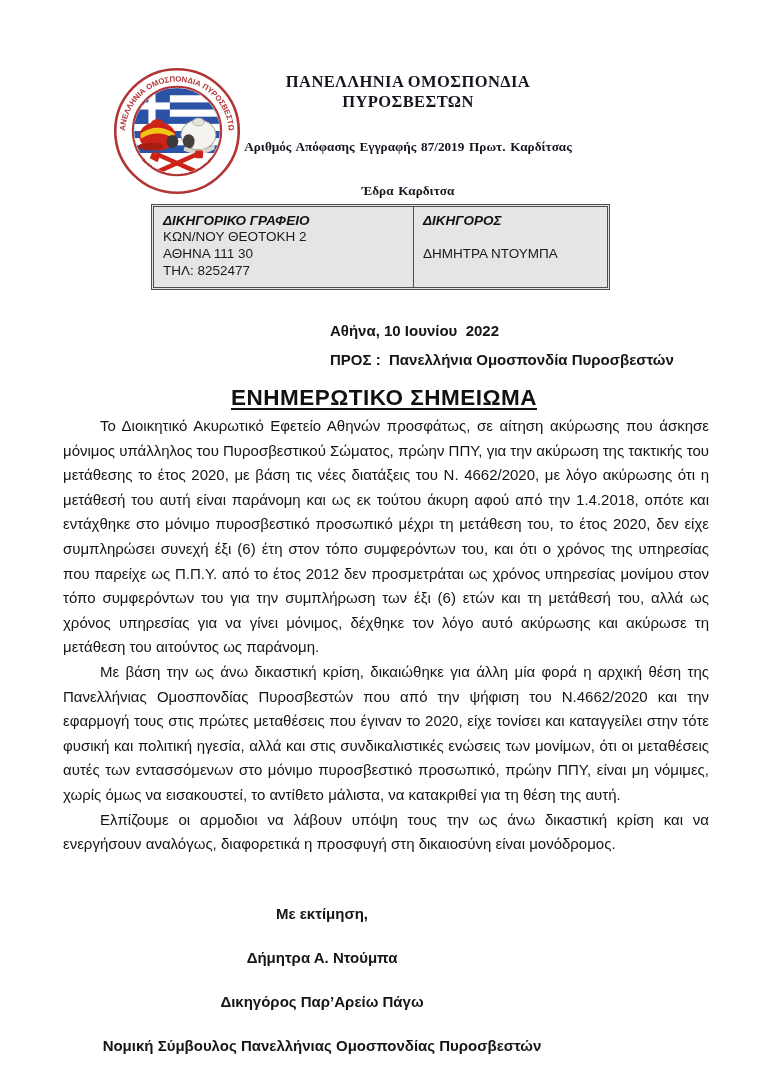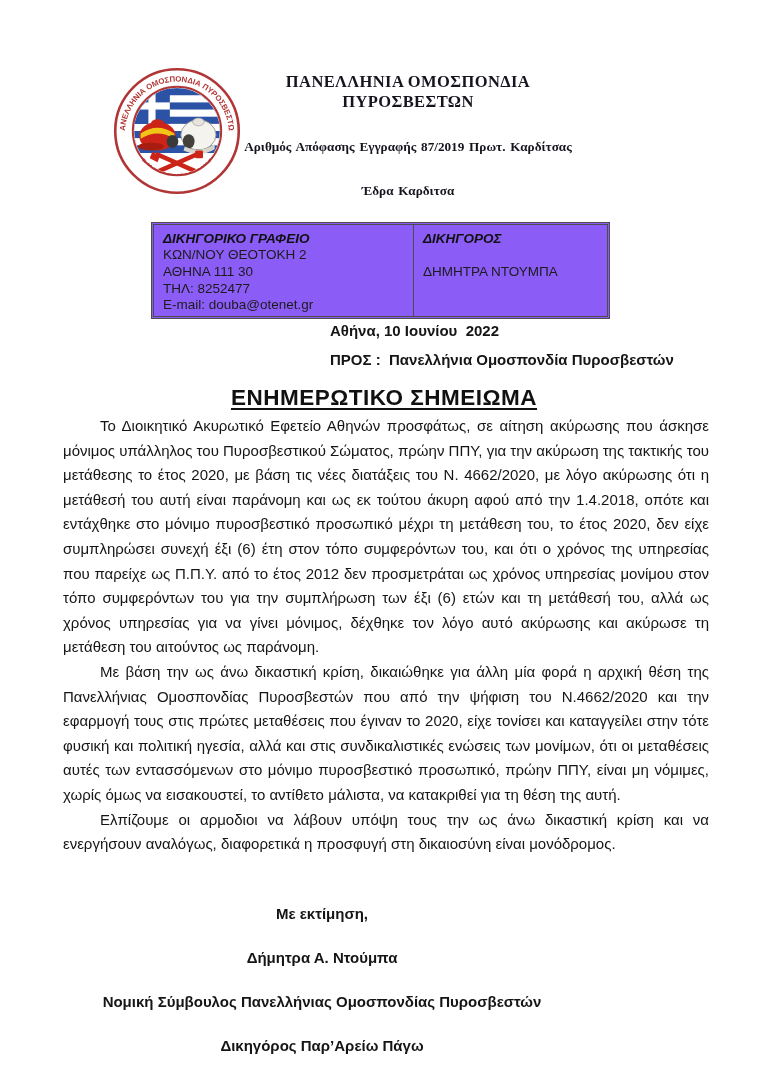--- a/index.html
+++ b/index.html
@@ -11,22 +11,22 @@
   
   .logo { position:absolute; left:110px; top:66px; width:134px; height:130px; }
   .letterhead-text {
     position:absolute; left:238px; top:72px; width:340px; text-align:center;
     font-family:"Liberation Serif", serif; font-weight:bold; color:#15151f;
   }
   .org-line { font-size:16.5px; line-height:19.5px; letter-spacing:.4px; }
   .detail-line { font-size:13.2px; line-height:16px; word-spacing:1.5px;margin-top:28px; }
   
   .contact-table {
-    position:absolute; left:151px; top:222px; width:459px; height:97px;
-    border:3px double #4c4c4c; display:flex; background:#8b5cf6;
+    position:absolute; left:151px; top:204px; width:459px; height:86px;
+    border:3px double #4c4c4c; display:flex; background:#e5e5e5;
   }
   .cell { padding:5px 9px 4px 9px; }
   .cell-left { width:260px; border-right:1px solid #4c4c4c; }
   .cell-right { flex:1; }
   .cell-title { font-size:13.5px; font-weight:bold; font-style:italic; line-height:17px; }
   .cell-line { font-size:13.5px; line-height:16.8px; color:#1b1b1b; }
   .cell-line.spacer { min-height:16.8px; }
   
   .meta { position:absolute; left:330px; top:322px; }
   .meta-line { font-size:15px; font-weight:bold; white-space:pre; color:#151515; }
@@ -117,21 +117,20 @@
     <div class="detail-line">Ταχ. Διευθ. Τ.Θ.94 Καρδίτσα Τ.Κ.43100</div>
     <div class="detail-line">email  pan.omospondia.pyr@gmail.com</div>
   </div>
 
   <div class="contact-table">
     <div class="cell cell-left">
       <div class="cell-title">ΔΙΚΗΓΟΡΙΚΟ ΓΡΑΦΕΙΟ</div>
       <div class="cell-line">ΚΩΝ/ΝΟΥ ΘΕΟΤΟΚΗ 2</div>
       <div class="cell-line">ΑΘΗΝΑ 111 30</div>
       <div class="cell-line">ΤΗΛ: 8252477</div>
-      <div class="cell-line">E-mail: douba@otenet.gr</div>
     </div>
     <div class="cell cell-right">
       <div class="cell-title">ΔΙΚΗΓΟΡΟΣ</div>
       <div class="cell-line spacer"></div>
       <div class="cell-line">ΔΗΜΗΤΡΑ ΝΤΟΥΜΠΑ</div>
     </div>
   </div>
 
   <div class="meta">
     <div class="meta-line">Αθήνα, 10 Ιουνίου  2022</div>
@@ -144,17 +143,17 @@
 
   <div class="body">
     <p>Το Διοικητικό Ακυρωτικό Εφετείο Αθηνών προσφάτως, σε αίτηση ακύρωσης που άσκησε μόνιμος υπάλληλος του Πυροσβεστικού Σώματος, πρώην ΠΠΥ, για την ακύρωση της τακτικής του μετάθεσης το έτος 2020, με βάση τις νέες διατάξεις του Ν. 4662/2020, με λόγο ακύρωσης ότι η μετάθεσή του αυτή είναι παράνομη και ως εκ τούτου άκυρη αφού από την 1.4.2018, οπότε και εντάχθηκε στο μόνιμο πυροσβεστικό προσωπικό μέχρι τη μετάθεση του, το έτος 2020, δεν είχε συμπληρώσει συνεχή έξι (6) έτη στον τόπο συμφερόντων του, και ότι ο χρόνος της υπηρεσίας που παρείχε ως Π.Π.Υ. από το έτος 2012 δεν προσμετράται ως χρόνος υπηρεσίας μονίμου στον τόπο συμφερόντων του για την συμπλήρωση των έξι (6) ετών και τη μετάθεσή του, αλλά ως χρόνος υπηρεσίας για να γίνει μόνιμος, δέχθηκε τον λόγο αυτό ακύρωσης και ακύρωσε τη μετάθεση του αιτούντος ως παράνομη.</p>
     <p>Με βάση την ως άνω δικαστική κρίση, δικαιώθηκε για άλλη μία φορά η αρχική θέση της Πανελλήνιας Ομοσπονδίας Πυροσβεστών που από την ψήφιση του Ν.4662/2020 και την εφαρμογή τους στις πρώτες μεταθέσεις που έγιναν το 2020, είχε τονίσει και καταγγείλει στην τότε φυσική και πολιτική ηγεσία, αλλά και στις συνδικαλιστικές ενώσεις των μονίμων, ότι οι μεταθέσεις αυτές των εντασσόμενων στο μόνιμο πυροσβεστικό προσωπικό, πρώην ΠΠΥ, είναι μη νόμιμες, χωρίς όμως να εισακουστεί, το αντίθετο μάλιστα, να κατακριθεί για τη θέση της αυτή.</p>
     <p>Ελπίζουμε οι αρμοδιοι να λάβουν υπόψη τους την ως άνω δικαστική κρίση και να ενεργήσουν αναλόγως, διαφορετικά η προσφυγή στη δικαιοσύνη είναι μονόδρομος.</p>
   </div>
 
   <div class="signature">
     <div>Με εκτίμηση,</div>
     <div>Δήμητρα Α. Ντούμπα</div>
+    <div>Δικηγόρος Παρ’Αρείω Πάγω</div>
     <div>Νομική Σύμβουλος Πανελλήνιας Ομοσπονδίας Πυροσβεστών</div>
-    <div>Δικηγόρος Παρ’Αρείω Πάγω</div>
   </div>
 
 </div>
 
 </body></html>

